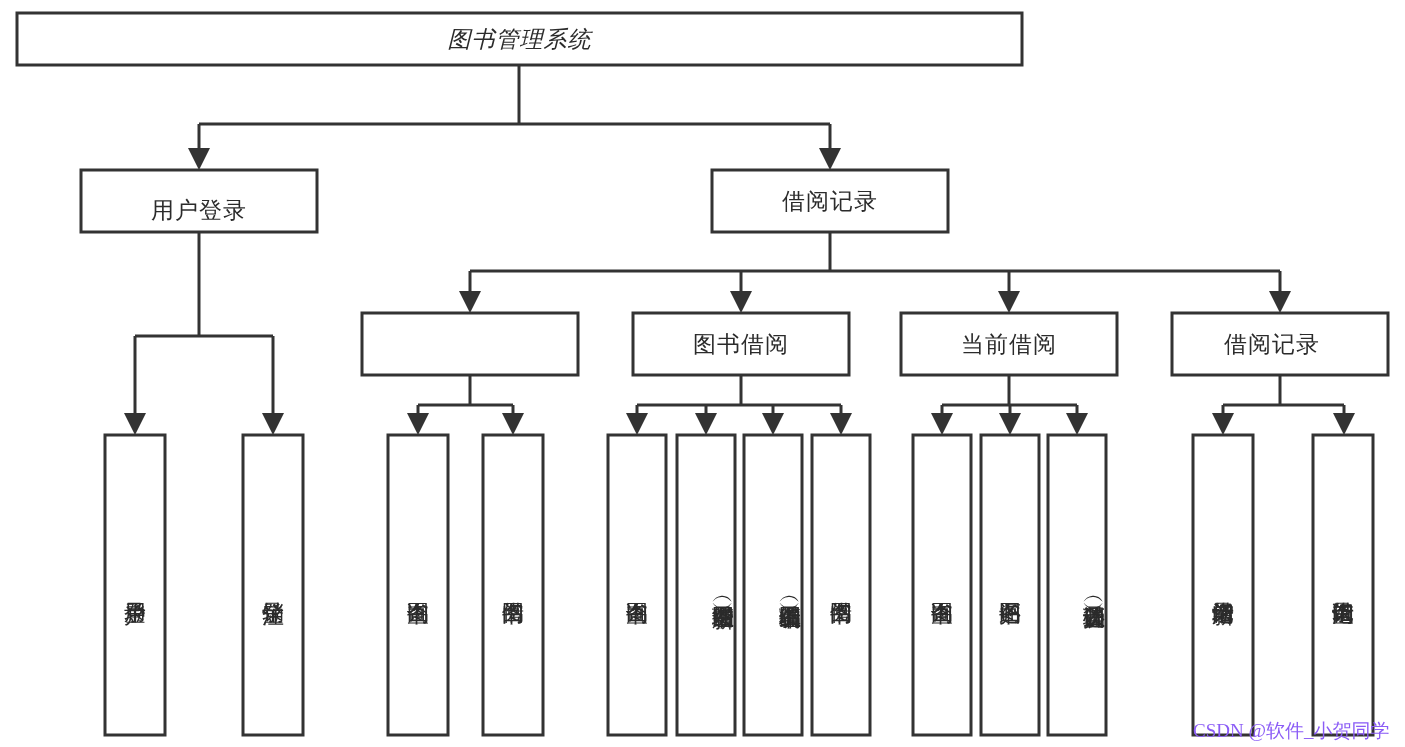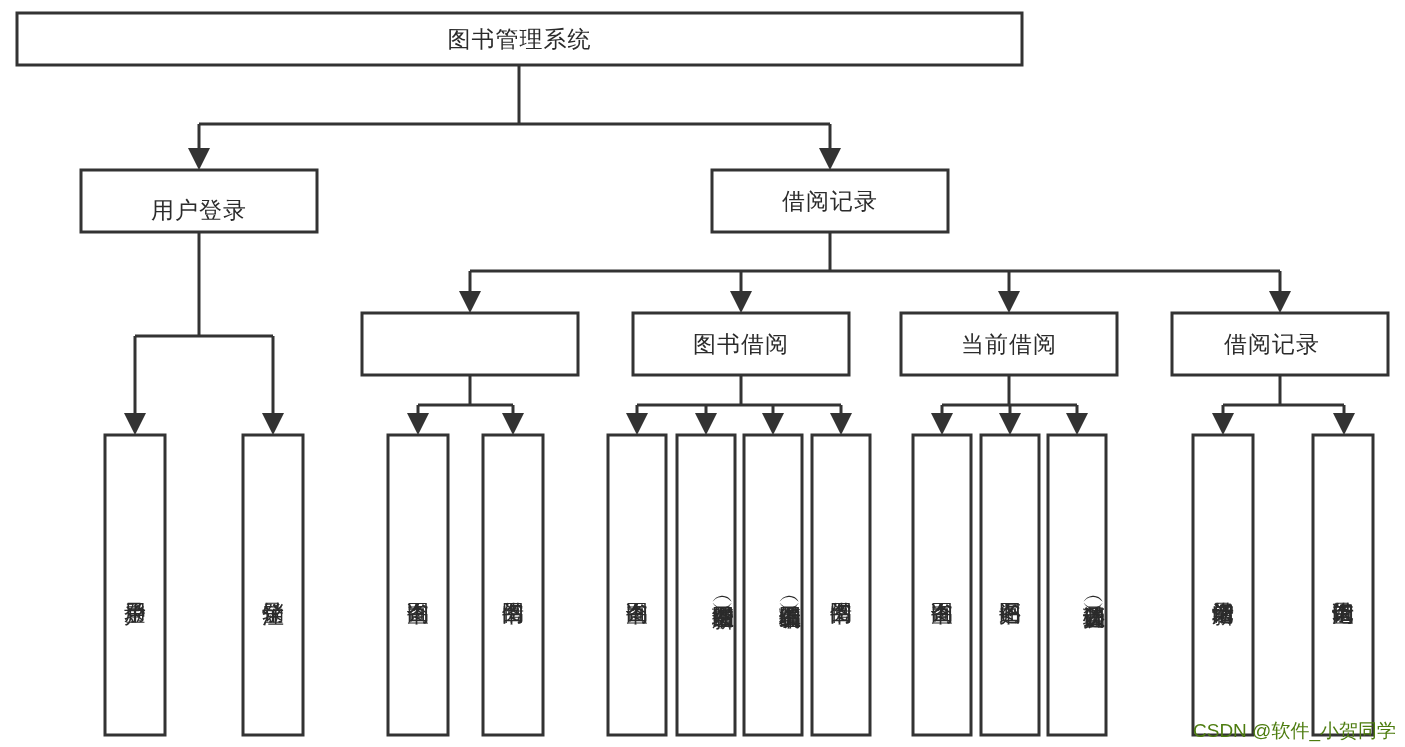--- a/index.html
+++ b/index.html
@@ -62,24 +62,24 @@
     writing-mode: vertical-rl;
     text-orientation: upright;
     white-space: nowrap;
     font-family: "DejaVu Sans", "Liberation Sans", sans-serif;
   }
   .node-label-v.top-align {
     align-items: flex-start;
   }
   .watermark {
     position: absolute;
-    color: #4d7c0f;
+    color: #8b5cf6;
     font-size: 19px;
     white-space: nowrap;
-    font-family: Liberation Sans, sans-serif;
+    font-family: Liberation Serif, serif;
   }
 </style>
 </head>
 <body>
 
 <div id="diagram-root">
 
   <svg class="diagram-canvas" viewBox="0 0 1405 747">
     <defs>
       <marker id="arrow" viewBox="0 0 12 14" refX="6" refY="13" markerWidth="12" markerHeight="14" orient="auto-start-reverse" markerUnits="userSpaceOnUse">
@@ -182,21 +182,21 @@
     <rect class="node-box" x="812" y="435" width="58" height="300"></rect>
 
     <rect class="node-box" x="913" y="435" width="58" height="300"></rect>
     <rect class="node-box" x="981" y="435" width="58" height="300"></rect>
     <rect class="node-box" x="1048" y="435" width="58" height="300"></rect>
 
     <rect class="node-box" x="1193" y="435" width="60" height="300"></rect>
     <rect class="node-box" x="1313" y="435" width="60" height="300"></rect>
   </svg>
 
-  <div class="node-label-h" style="left:17px; top:13px; width:1005px; height:52px;">图书管理系统</div>
+  <div class="node-label-h" style="left:17px; top:13px; width:1005px; height:52px;font-style:italic;">图书管理系统</div>
 
   <div class="node-label-h" style="left:81px; top:170px; width:236px; height:80px;">用户登录</div>
   <div class="node-label-h" style="left:712px; top:170px; width:236px; height:62px;">借阅记录</div>
 
   <div class="node-label-h" style="left:901px; top:313px; width:216px; height:62px;">当前借阅</div>
   <div class="node-label-h" style="left:633px; top:313px; width:216px; height:62px;">图书借阅</div>
   <div class="node-label-h" style="left:1172px; top:313px; width:200px; height:62px;">借阅记录</div>
 
   <div class="node-label-v" style="left:105px; top:435px; width:60px; height:300px;">用户登录</div>
   <div class="node-label-v" style="left:243px; top:435px; width:60px; height:300px;">注销登录</div>

